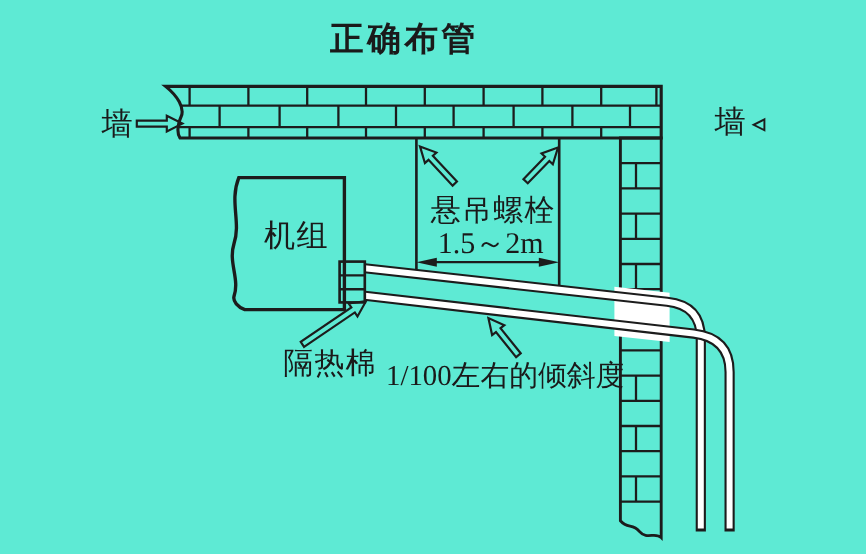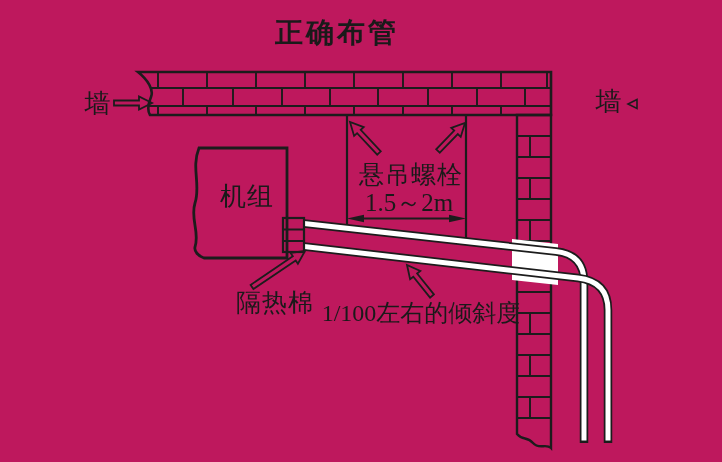--- a/index.html
+++ b/index.html
@@ -1,17 +1,17 @@
 <!DOCTYPE html>
 <html><head>
 <meta charset="utf-8">
 <style>
   html,body{margin:0;padding:0;background:#fff;}
   .canvas{
-    width:722px;height:462px;position:relative;background:#be185d;
+    width:722px;height:462px;position:relative;background:#5eead4;
     font-family:"Liberation Serif","DejaVu Serif",serif;
     overflow:hidden;
   }
   svg{display:block;}
   text{fill:#1a1a1a;}
   .t-title{font-size:28px;font-weight:bold;letter-spacing:3px;}
   .t-big{font-size:26px;letter-spacing:1px;}
   .t-label{font-size:25px;letter-spacing:1px;}
   .t-dim{font-size:25px;}
   .t-slope{font-size:24px;}

